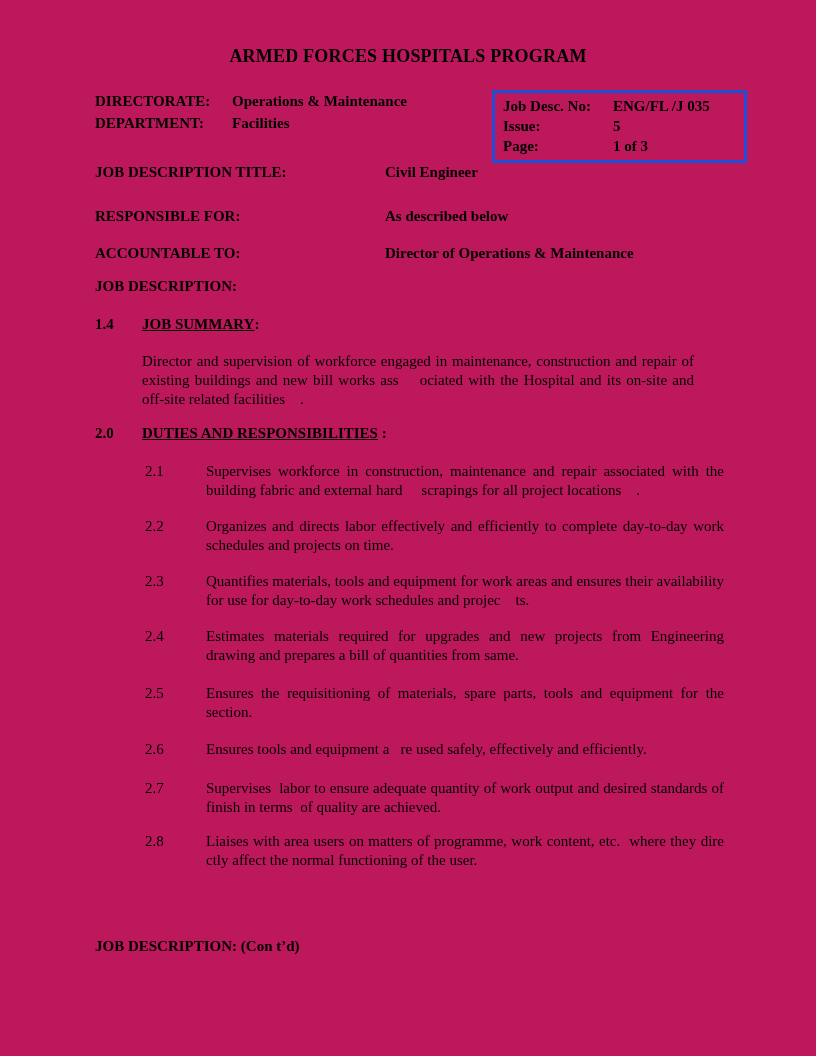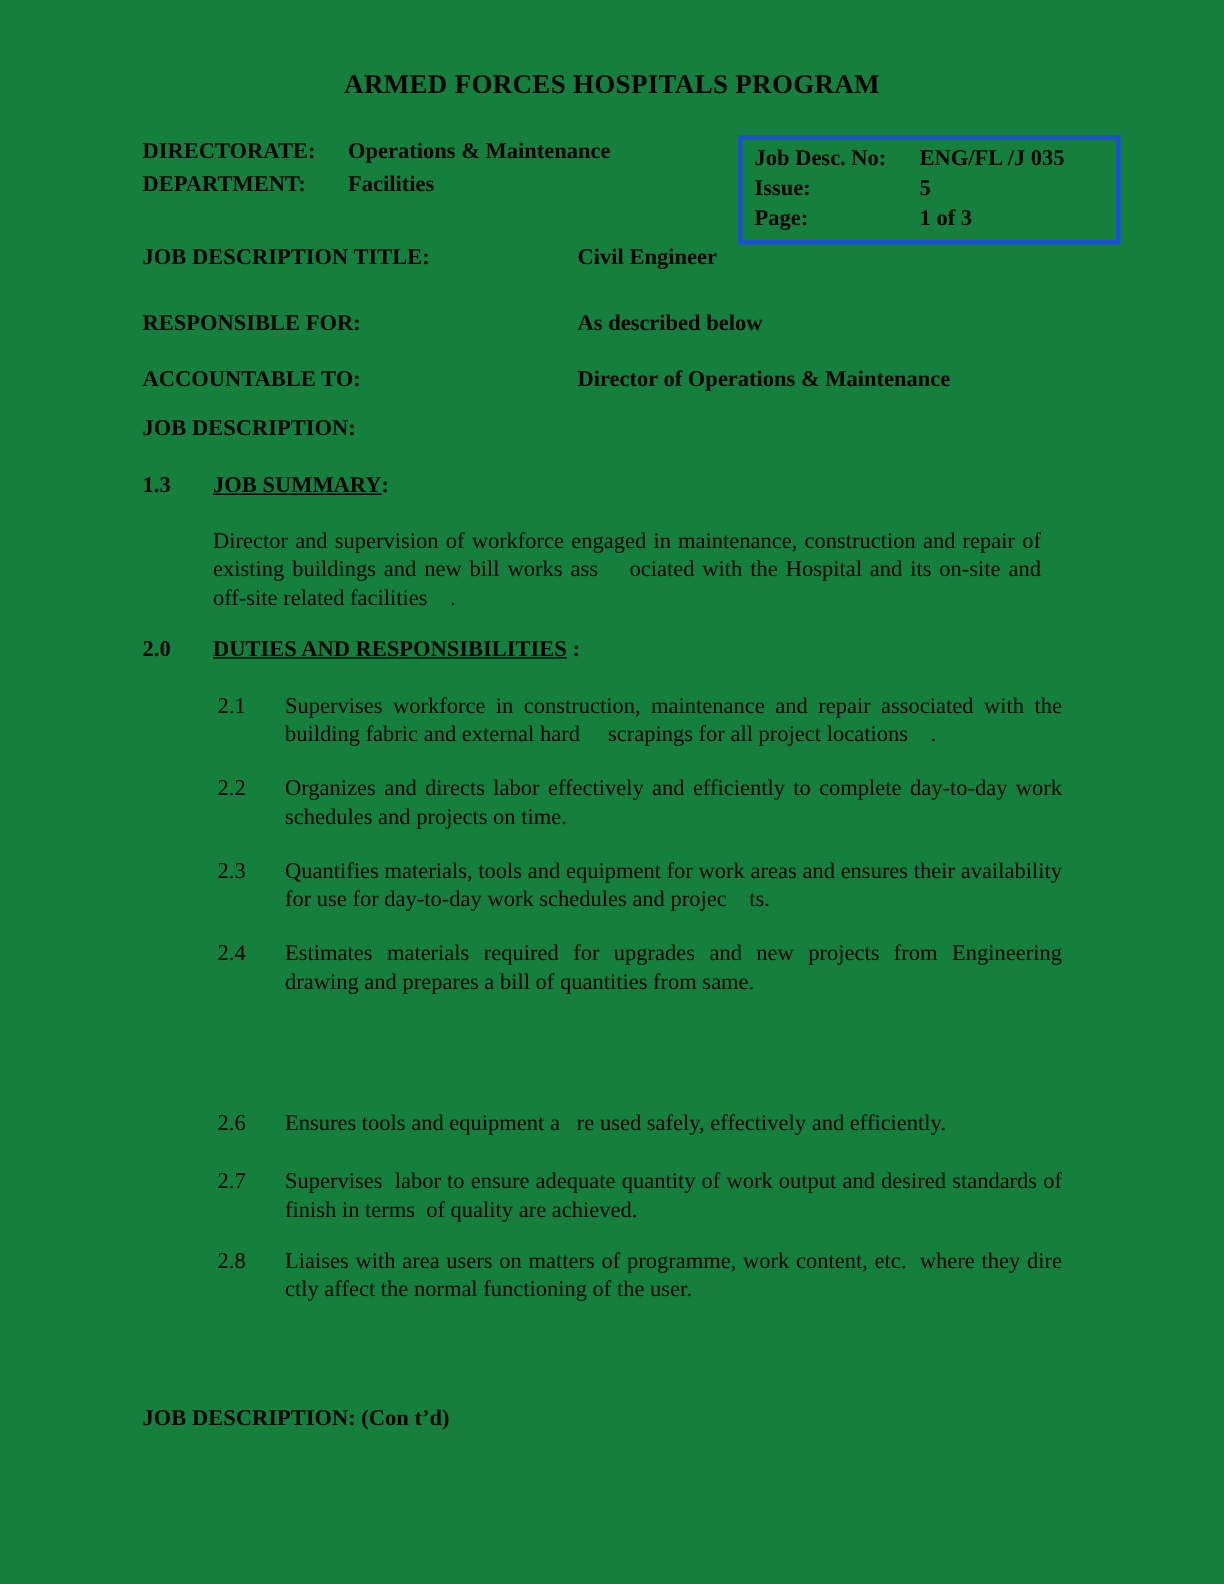--- a/index.html
+++ b/index.html
@@ -1,20 +1,20 @@
 <!DOCTYPE html>
 <html><head>
 <meta charset="utf-8">
 <style>
   html, body { margin: 0; padding: 0; background: #ffffff; }
   .page {
     position: relative;
     width: 816px;
     height: 1056px;
-    background: #15803d;
+    background: #be185d;
     color: #000000;
     font-family: "Liberation Serif", "DejaVu Serif", serif;
     overflow: hidden;
   }
   .doc-title {
     position: absolute;
     top: 46px;
     left: 0;
     width: 816px;
     text-align: center;
@@ -75,20 +75,21 @@
     line-height: 19px;
     text-align: justify;
     white-space: pre-wrap;
   }
   .duty {
     position: absolute;
     left: 145px;
     display: flex;
     font-size: 15px;
     line-height: 19px;
+    gap: 16px;
   }
   .duty-num { width: 45px; flex: none; }
   .duty-text {
     width: 518px;
     text-align: justify;
     white-space: pre-wrap;
   }
   .doc-footer {
     position: absolute;
     left: 95px;
@@ -141,21 +142,21 @@
   </div>
   <div class="meta-row" style="top:208px">
     <span class="meta-label">RESPONSIBLE FOR:</span>
     <span>As described below</span>
   </div>
   <div class="meta-row" style="top:278px">
     <span>JOB DESCRIPTION:</span>
   </div>
 
   <div class="section-head" style="top:316px">
-    <span class="section-num">1.3</span>
+    <span class="section-num">1.4</span>
     <span class="section-title">JOB SUMMARY</span>
     <span class="section-colon">:</span>
   </div>
 
   <div class="summary-body">Director and supervision of workforce engaged in maintenance, construction and repair of existing buildings and new bill works ass    ociated with the Hospital and its on-site and off-site related facilities    .</div>
 
   <div class="section-head" style="top:425px">
     <span class="section-num">2.0</span>
     <span class="section-title">DUTIES AND RESPONSIBILITIES</span>
     <span class="section-colon"> :</span>
@@ -170,20 +171,24 @@
     <span class="duty-text">Organizes and directs labor effectively and efficiently to complete day-to-day work schedules and projects on time.</span>
   </div>
   <div class="duty" style="top:572px">
     <span class="duty-num">2.3</span>
     <span class="duty-text">Quantifies materials, tools and equipment for work areas and ensures their availability for use for day-to-day work schedules and projec    ts.</span>
   </div>
   <div class="duty" style="top:627px">
     <span class="duty-num">2.4</span>
     <span class="duty-text">Estimates materials required for upgrades and new projects from Engineering drawing and prepares a bill of quantities from same.</span>
   </div>
+  <div class="duty" style="top:684px">
+    <span class="duty-num">2.5</span>
+    <span class="duty-text">Ensures the requisitioning of materials, spare parts, tools and equipment for the section.</span>
+  </div>
   <div class="duty" style="top:740px">
     <span class="duty-num">2.6</span>
     <span class="duty-text">Ensures tools and equipment a   re used safely, effectively and efficiently.</span>
   </div>
   <div class="duty" style="top:779px">
     <span class="duty-num">2.7</span>
     <span class="duty-text">Supervises  labor to ensure adequate quantity of work output and desired standards of finish in terms  of quality are achieved.</span>
   </div>
   <div class="duty" style="top:832px">
     <span class="duty-num">2.8</span>

